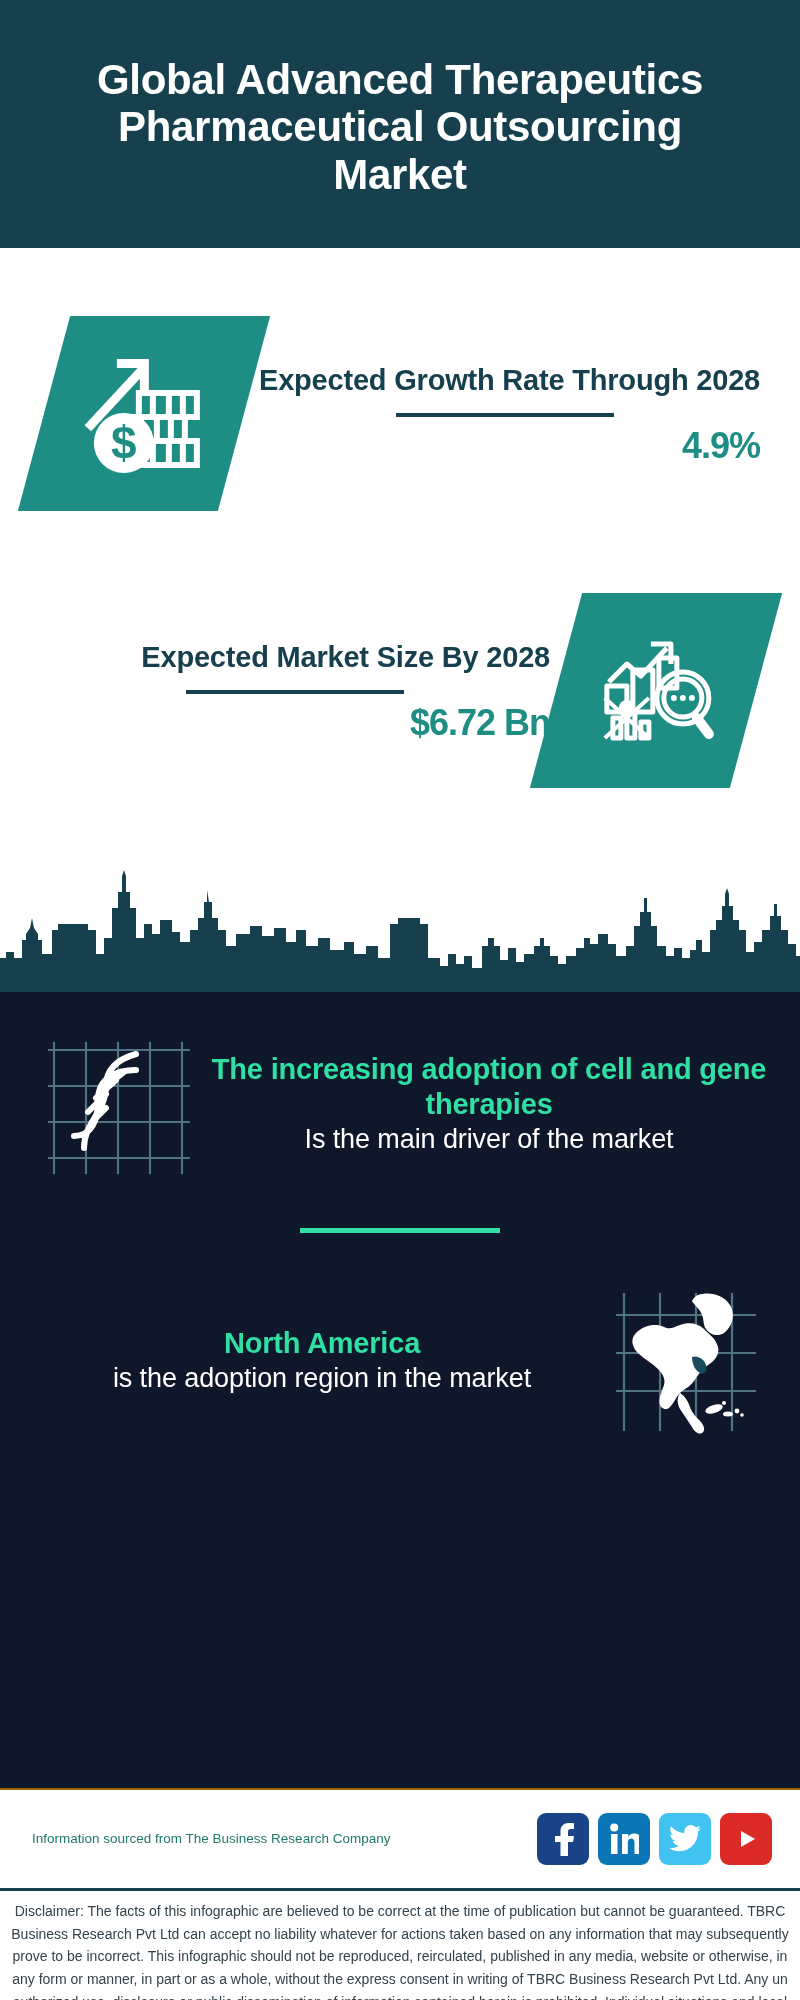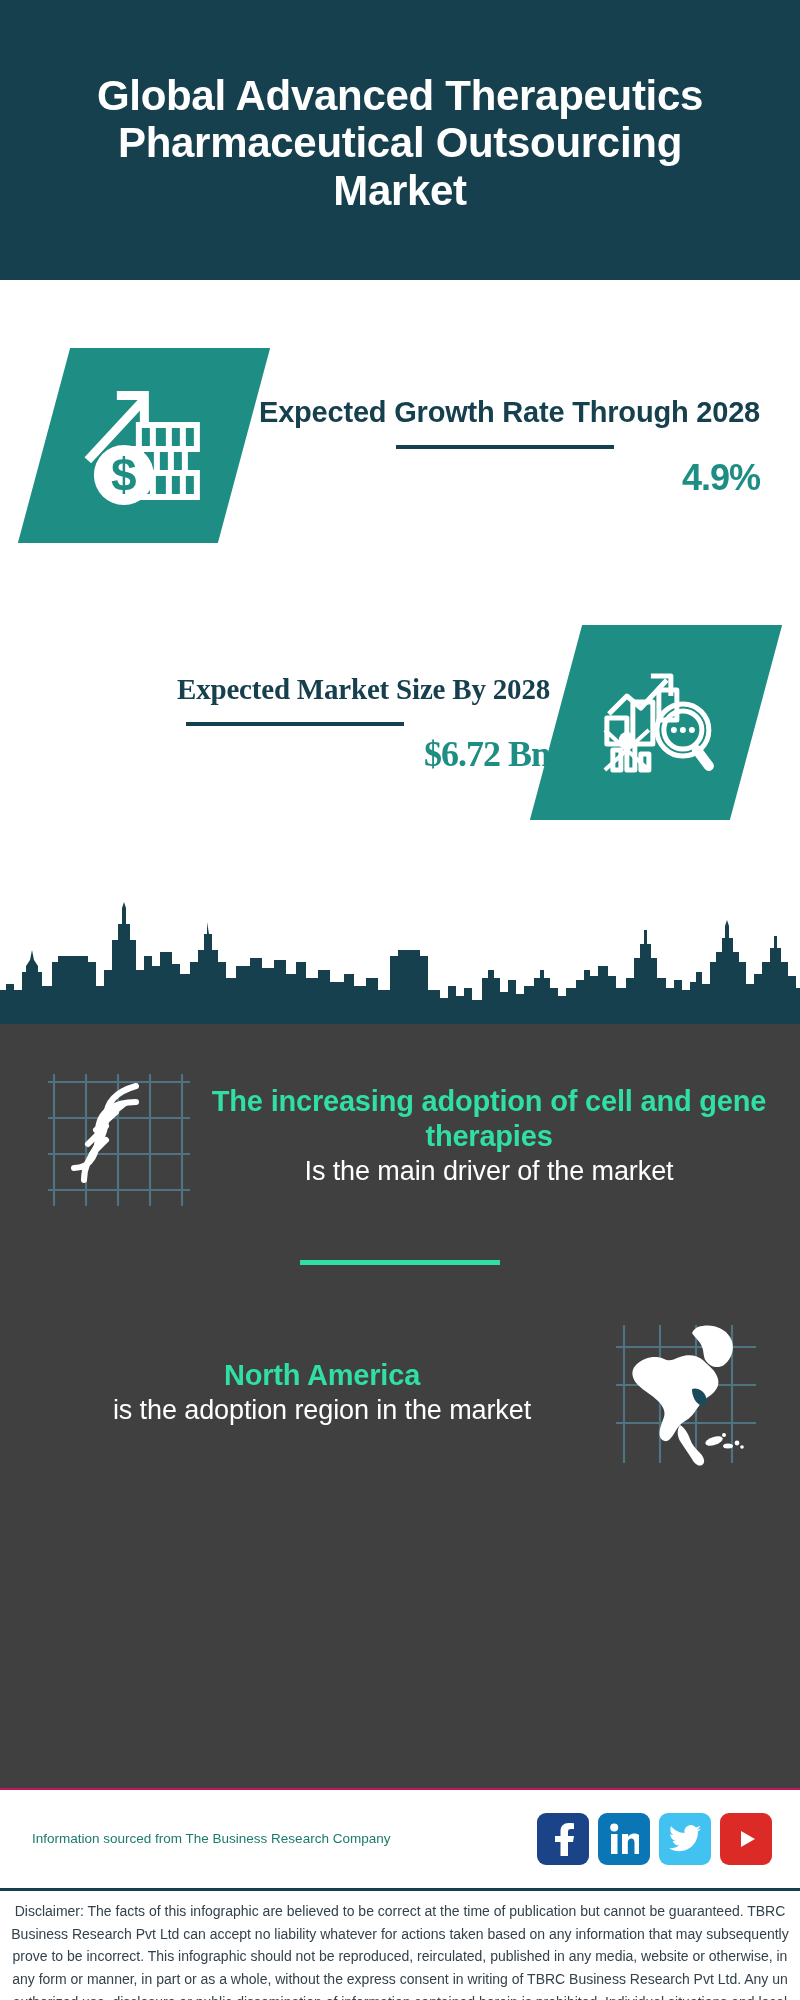--- a/index.html
+++ b/index.html
@@ -20,21 +20,21 @@
     height: 2000px;
     position: relative;
     background: #ffffff;
     display: flex;
     flex-direction: column;
   }
 
   
   .header {
     background: #17404F;
-    height: 280px;
+    height: 248px;
     display: flex;
     align-items: center;
     justify-content: center;
     flex: 0 0 auto;
   }
   .header-title {
     color: #ffffff;
     font-size: 42px;
     font-weight: bold;
     line-height: 1.12;
@@ -58,21 +58,20 @@
     width: 100%;
     box-sizing: border-box;
   }
   .stat-row.one {
     padding: 40px 34px 0 44px;
     height: 290px;
   }
   .stat-row.two {
     padding: 24px 44px 0 34px;
     height: 280px;
-    font-family: Liberation Serif, serif;
   }
 
   .para {
     width: 200px;
     height: 195px;
     background: #1E8D83;
     transform: skewX(-15deg);
     flex: 0 0 auto;
     display: flex;
     align-items: center;
@@ -109,21 +108,21 @@
     font-size: 36px;
     font-weight: bold;
     line-height: 1.05;
     letter-spacing: -1px;
   }
 
   
   .darkwrap {
     position: relative;
     flex: 1 1 auto;
-    background: #404040;
+    background: #0f172a;
   }
   .skyline {
     position: absolute;
     top: -120px;
     left: 0;
     width: 800px;
     height: 124px;
     display: block;
   }
 
@@ -178,21 +177,21 @@
 
   
   .footer {
     flex: 0 0 auto;
     background: #ffffff;
     height: 100px;
     display: flex;
     align-items: center;
     padding: 0 28px 0 32px;
     box-sizing: border-box;
-    border-top: 2px solid #be185d;
+    border-top: 2px solid #a16207;
   }
   .footer-text {
     flex: 1 1 auto;
   }
   .footer-line {
     color: #1E7A6B;
     font-size: 13.5px;
     line-height: 1.55;
   }
   .social {

